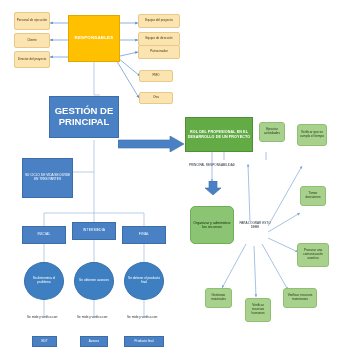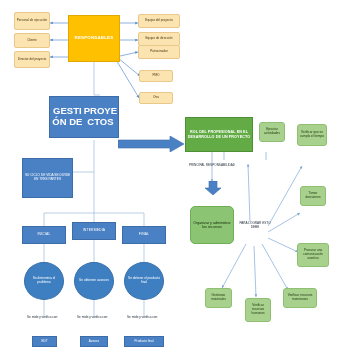--- a/index.html
+++ b/index.html
@@ -52,22 +52,23 @@
     color: #4a3a18;
     font-size: 3.1px;
   }
   
   .blue-title {
     background: #4A81C4;
     border: 1px solid #3C6DA8;
     color: #ffffff;
     font-size: 9.5px;
     font-weight: bold;
-    flex-direction: row;
+    flex-direction: column;
     line-height: 1.12;
+    text-align: right;
   }
   .blue-box {
     background: #4A81C4;
     border: 1px solid #3C6DA8;
     color: #ffffff;
     font-size: 3.2px;
     line-height: 1.15;
   }
   .blue-phase {
     background: #4A81C4;
@@ -206,21 +207,21 @@
   <div class="node orange-leaf" style="left:14px;top:51px;width:36px;height:17px;">Director del proyecto</div>
 
   <div class="node orange-leaf" style="left:138px;top:14px;width:42px;height:14px;">Equipo del proyecto</div>
   <div class="node orange-leaf" style="left:138px;top:32px;width:42px;height:14px;">Equipo de dirección</div>
   <div class="node orange-leaf" style="left:138px;top:45px;width:42px;height:14px;">Patrocinador</div>
   <div class="node orange-leaf" style="left:139px;top:70px;width:34px;height:12px;">PMO</div>
   <div class="node orange-leaf" style="left:139px;top:92px;width:34px;height:12px;">Otra</div>
 
   <div class="node blue-title" style="left:49px;top:96px;width:70px;height:42px;">
     <span>GESTIÓN DE</span>
-    <span>PROYECTOS</span>
+    <span>PRINCIPAL</span>
   </div>
 
   <div class="node blue-box" style="left:22px;top:158px;width:51px;height:40px;">SU CICLO DE VIDA SE DIVIDE EN TRES PARTES</div>
 
   <div class="node blue-phase" style="left:22px;top:226px;width:44px;height:18px;">INICIAL</div>
   <div class="node blue-phase" style="left:72px;top:222px;width:44px;height:18px;">INTERMEDIA</div>
   <div class="node blue-phase" style="left:122px;top:226px;width:44px;height:18px;">FINAL</div>
 
   <div class="node blue-ellipse" style="left:24px;top:262px;width:40px;height:38px;">Se determina el problema</div>
   <div class="node blue-ellipse" style="left:74px;top:262px;width:40px;height:38px;">Se obtienen avances</div>

